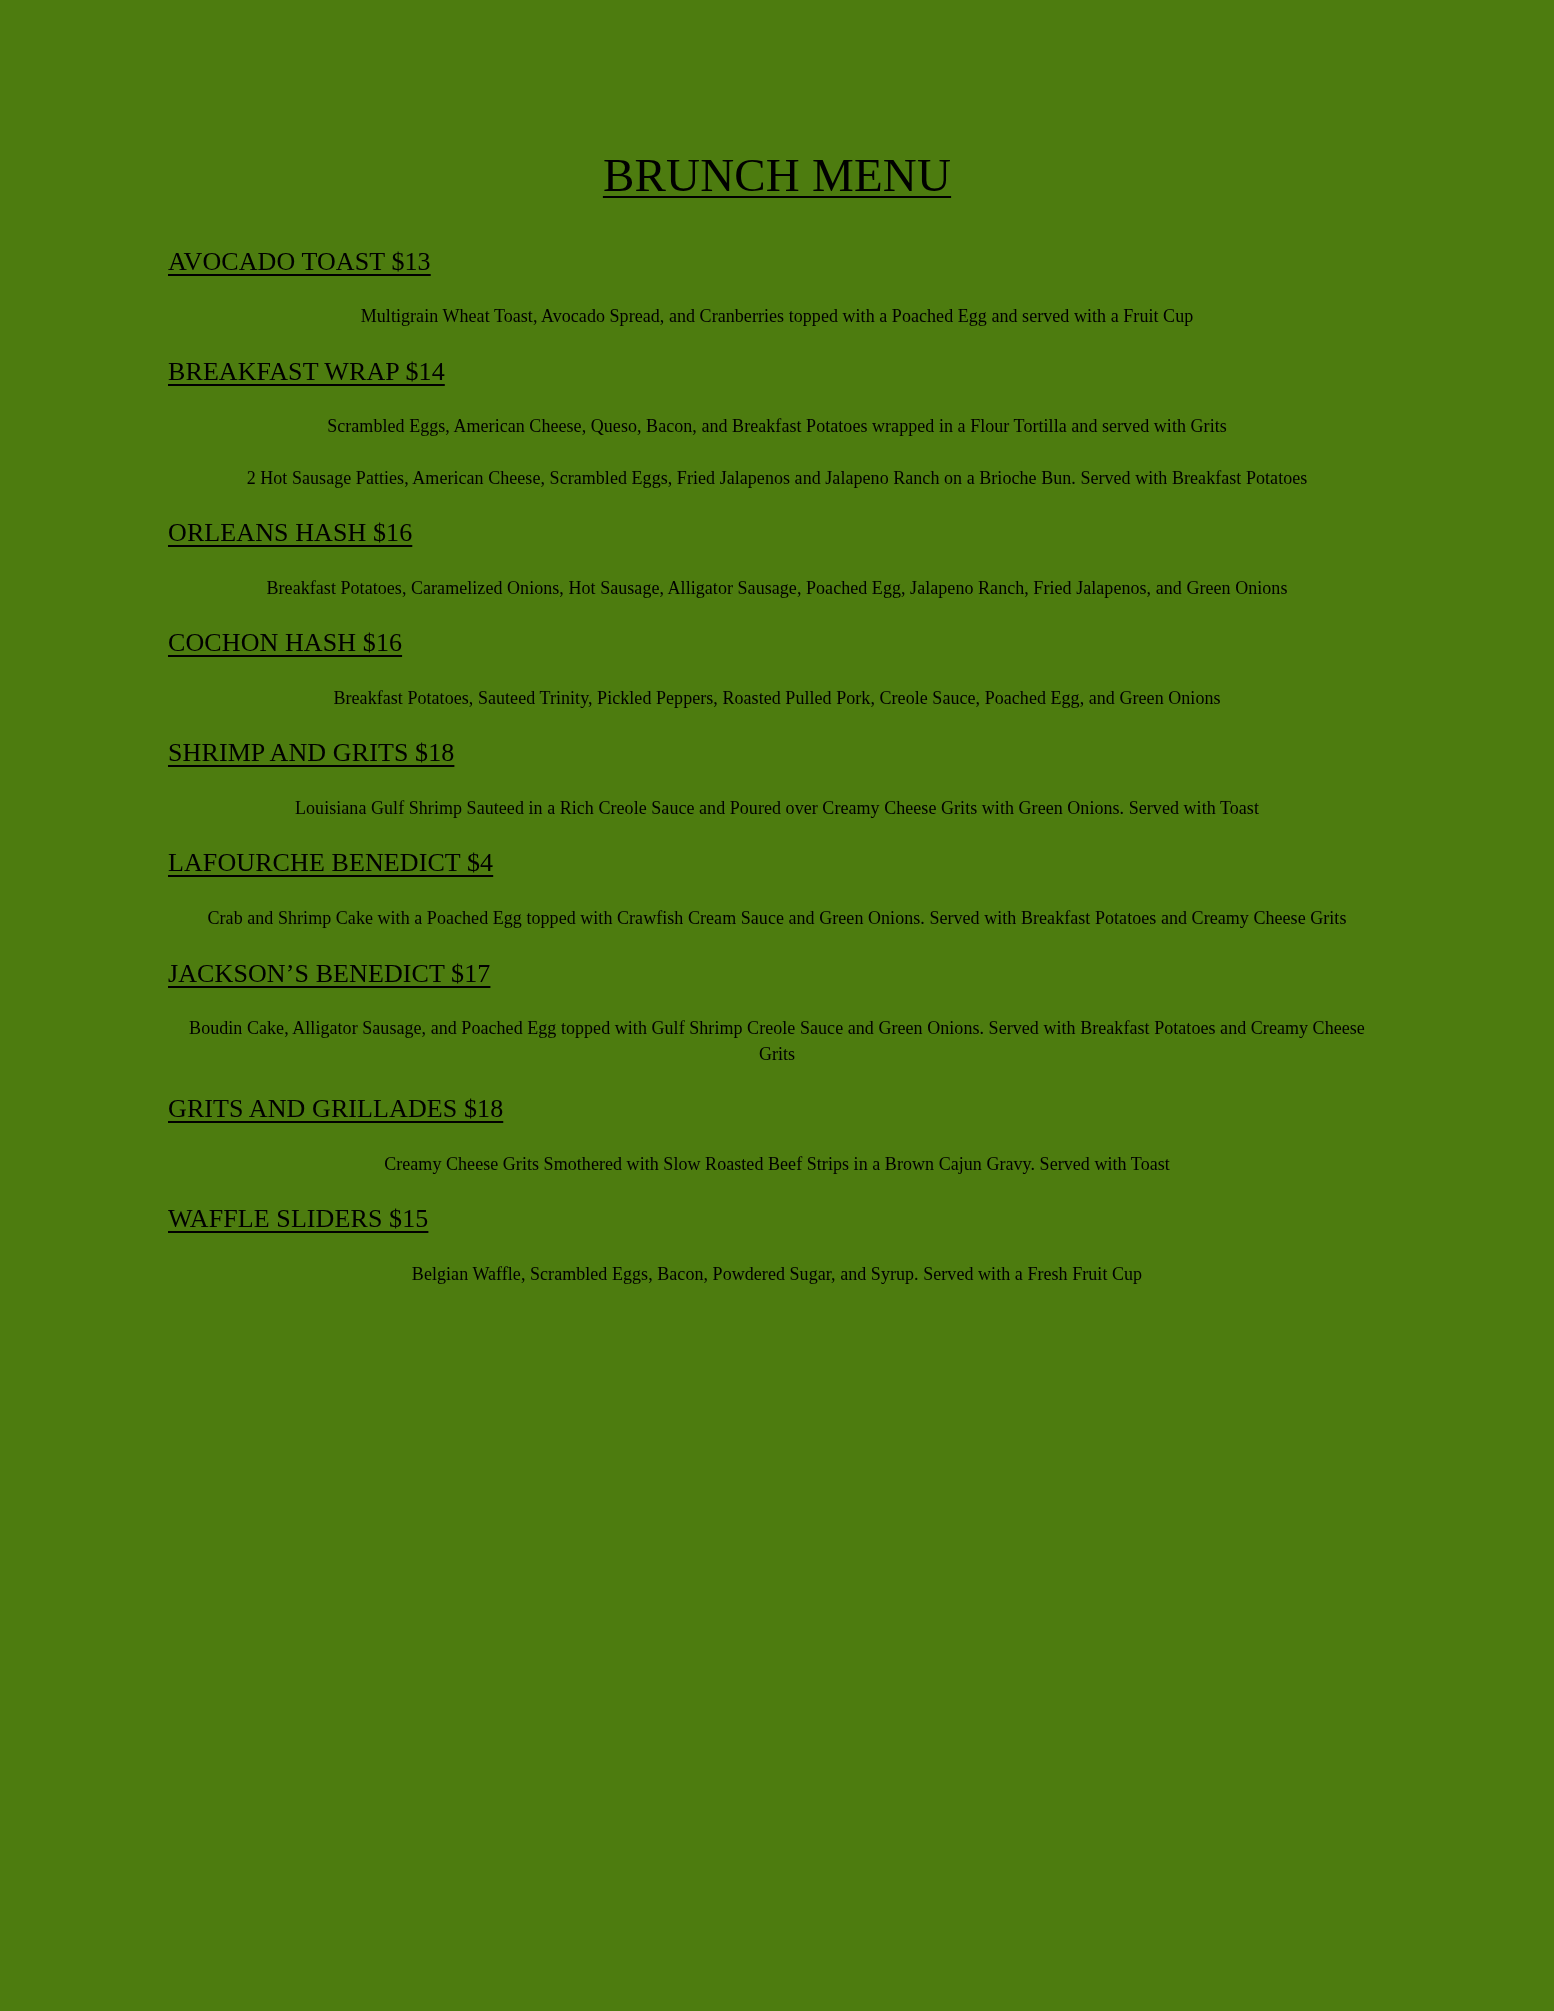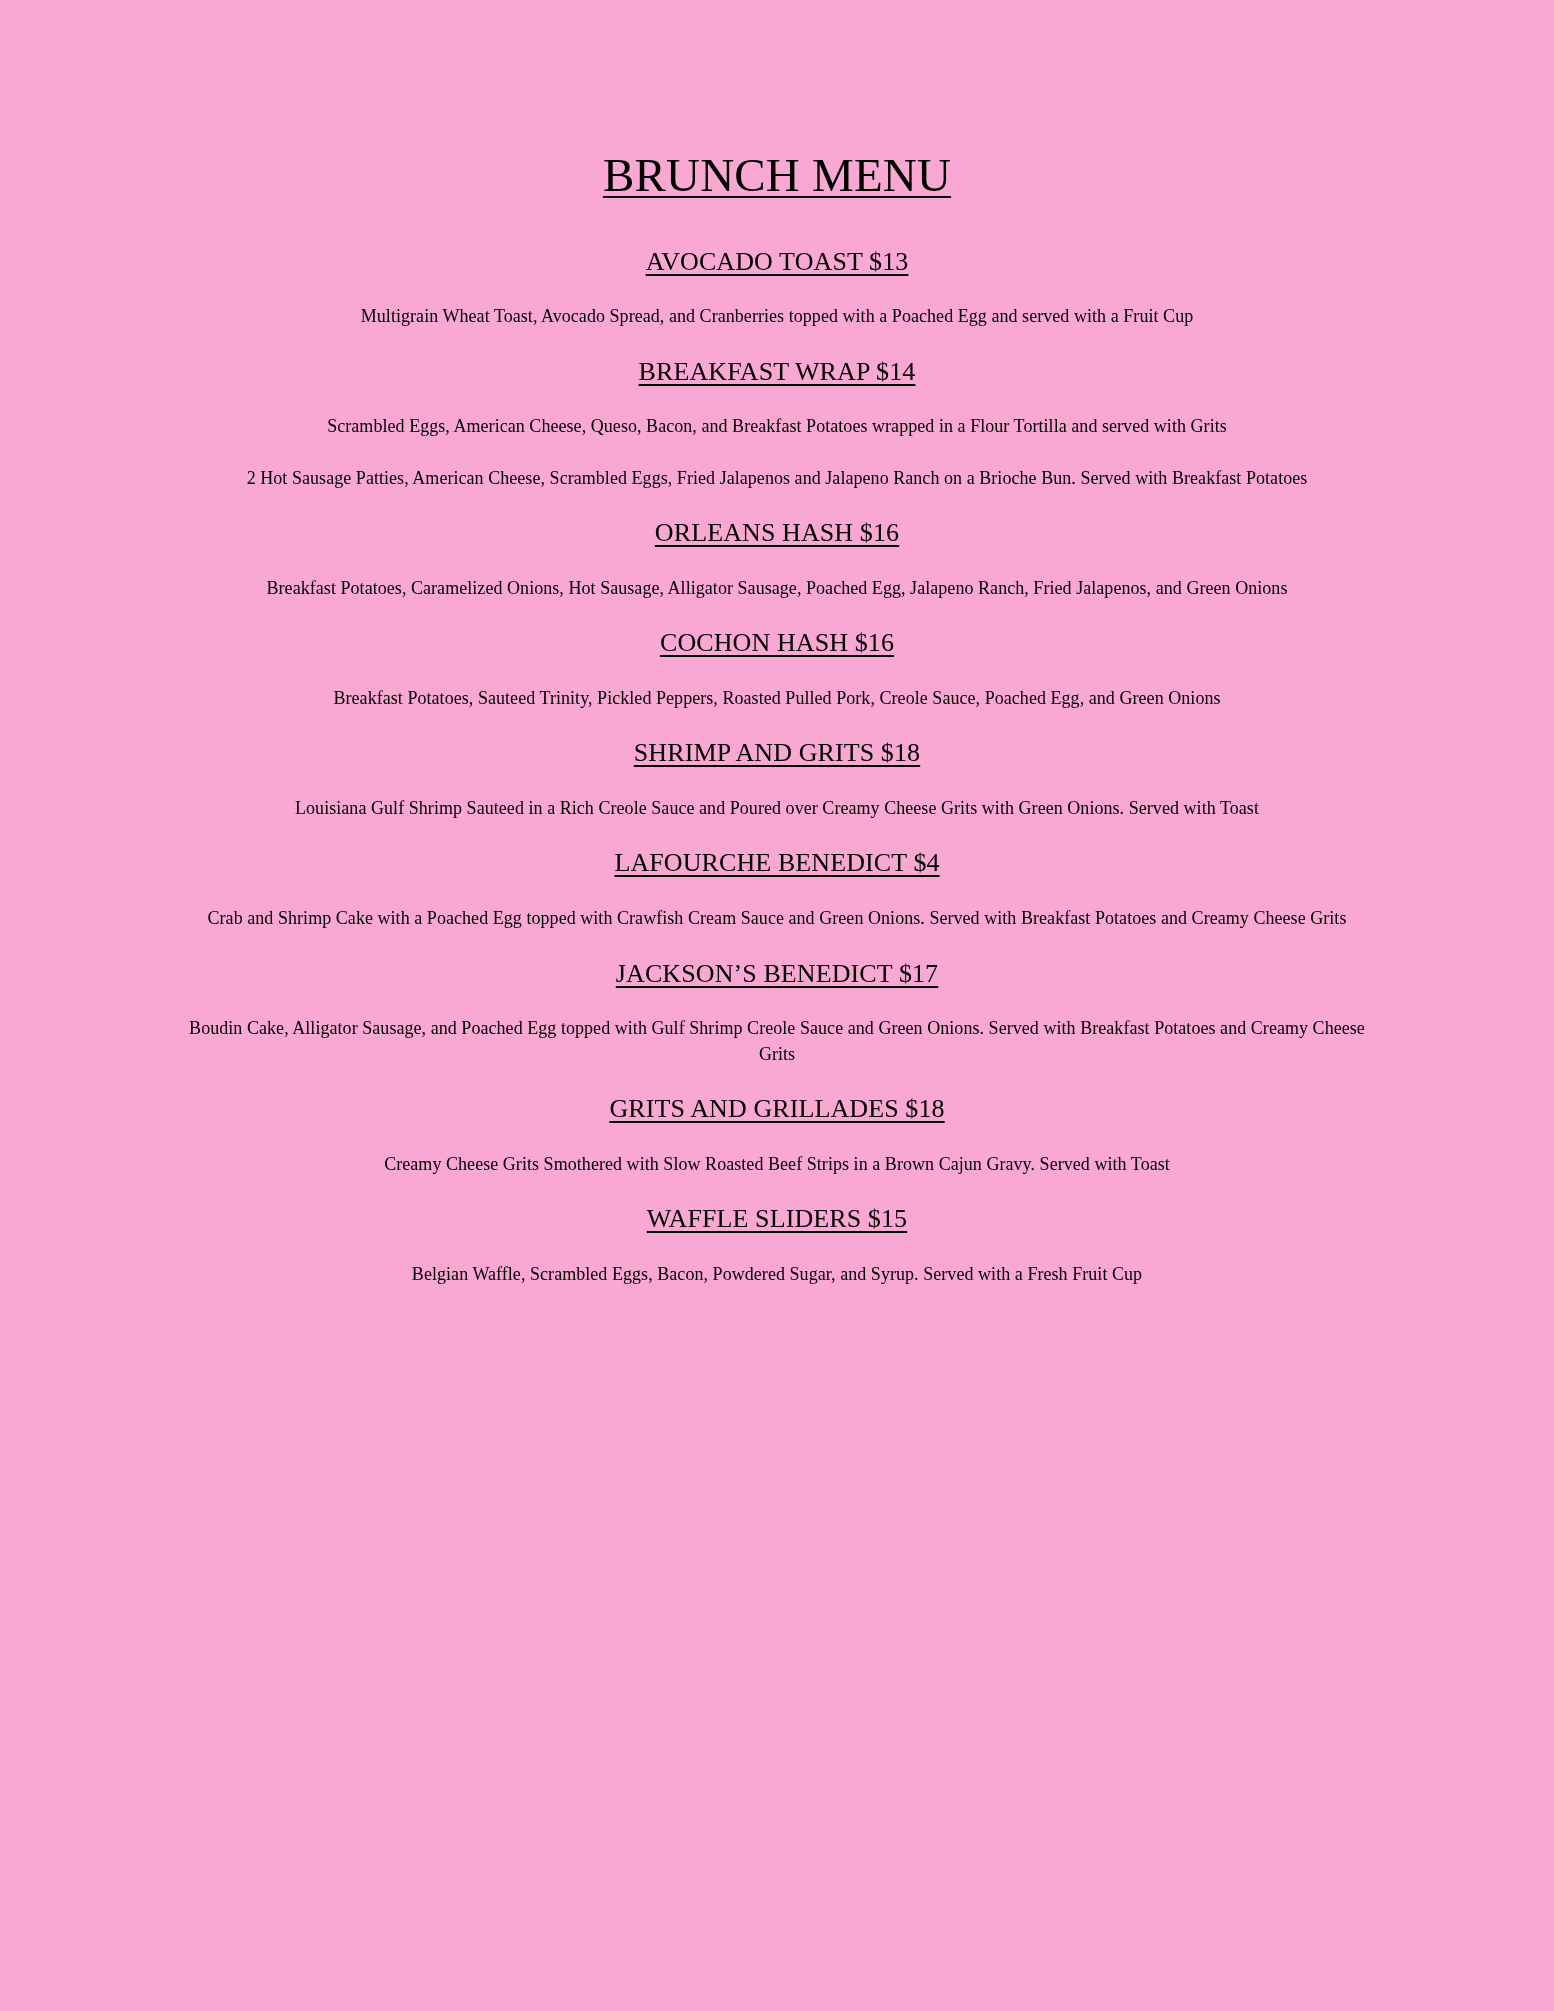--- a/index.html
+++ b/index.html
@@ -12,21 +12,21 @@
     height: 2011px;
     font-family: "Liberation Serif", "DejaVu Serif", serif;
     color: #000000;
     -webkit-font-smoothing: antialiased;
   }
   .page {
     width: 1554px;
     height: 2011px;
     box-sizing: border-box;
     padding: 150px 168px 0 168px;
-    background: #f9a8d4;
+    background: #4d7c0f;
     position: relative;
   }
   .doc-title {
     text-align: center;
     font-size: 47px;
     line-height: 1.1;
     font-weight: normal;
     margin: 0 0 44px 0;
     letter-spacing: 0.2px;
   }
@@ -40,21 +40,21 @@
     padding: 0;
     list-style: none;
   }
   .menu-item {
     margin: 0 0 26px 0;
   }
   .menu-item:last-child {
     margin-bottom: 0;
   }
   .item-header {
-    text-align: center;
+    text-align: left;
     font-size: 26px;
     line-height: 1.25;
     font-weight: normal;
     margin: 0 0 26px 0;
     letter-spacing: 0.1px;
   }
   .item-header span.ul {
     text-decoration: underline;
     text-underline-offset: 4px;
     text-decoration-thickness: 1.6px;

